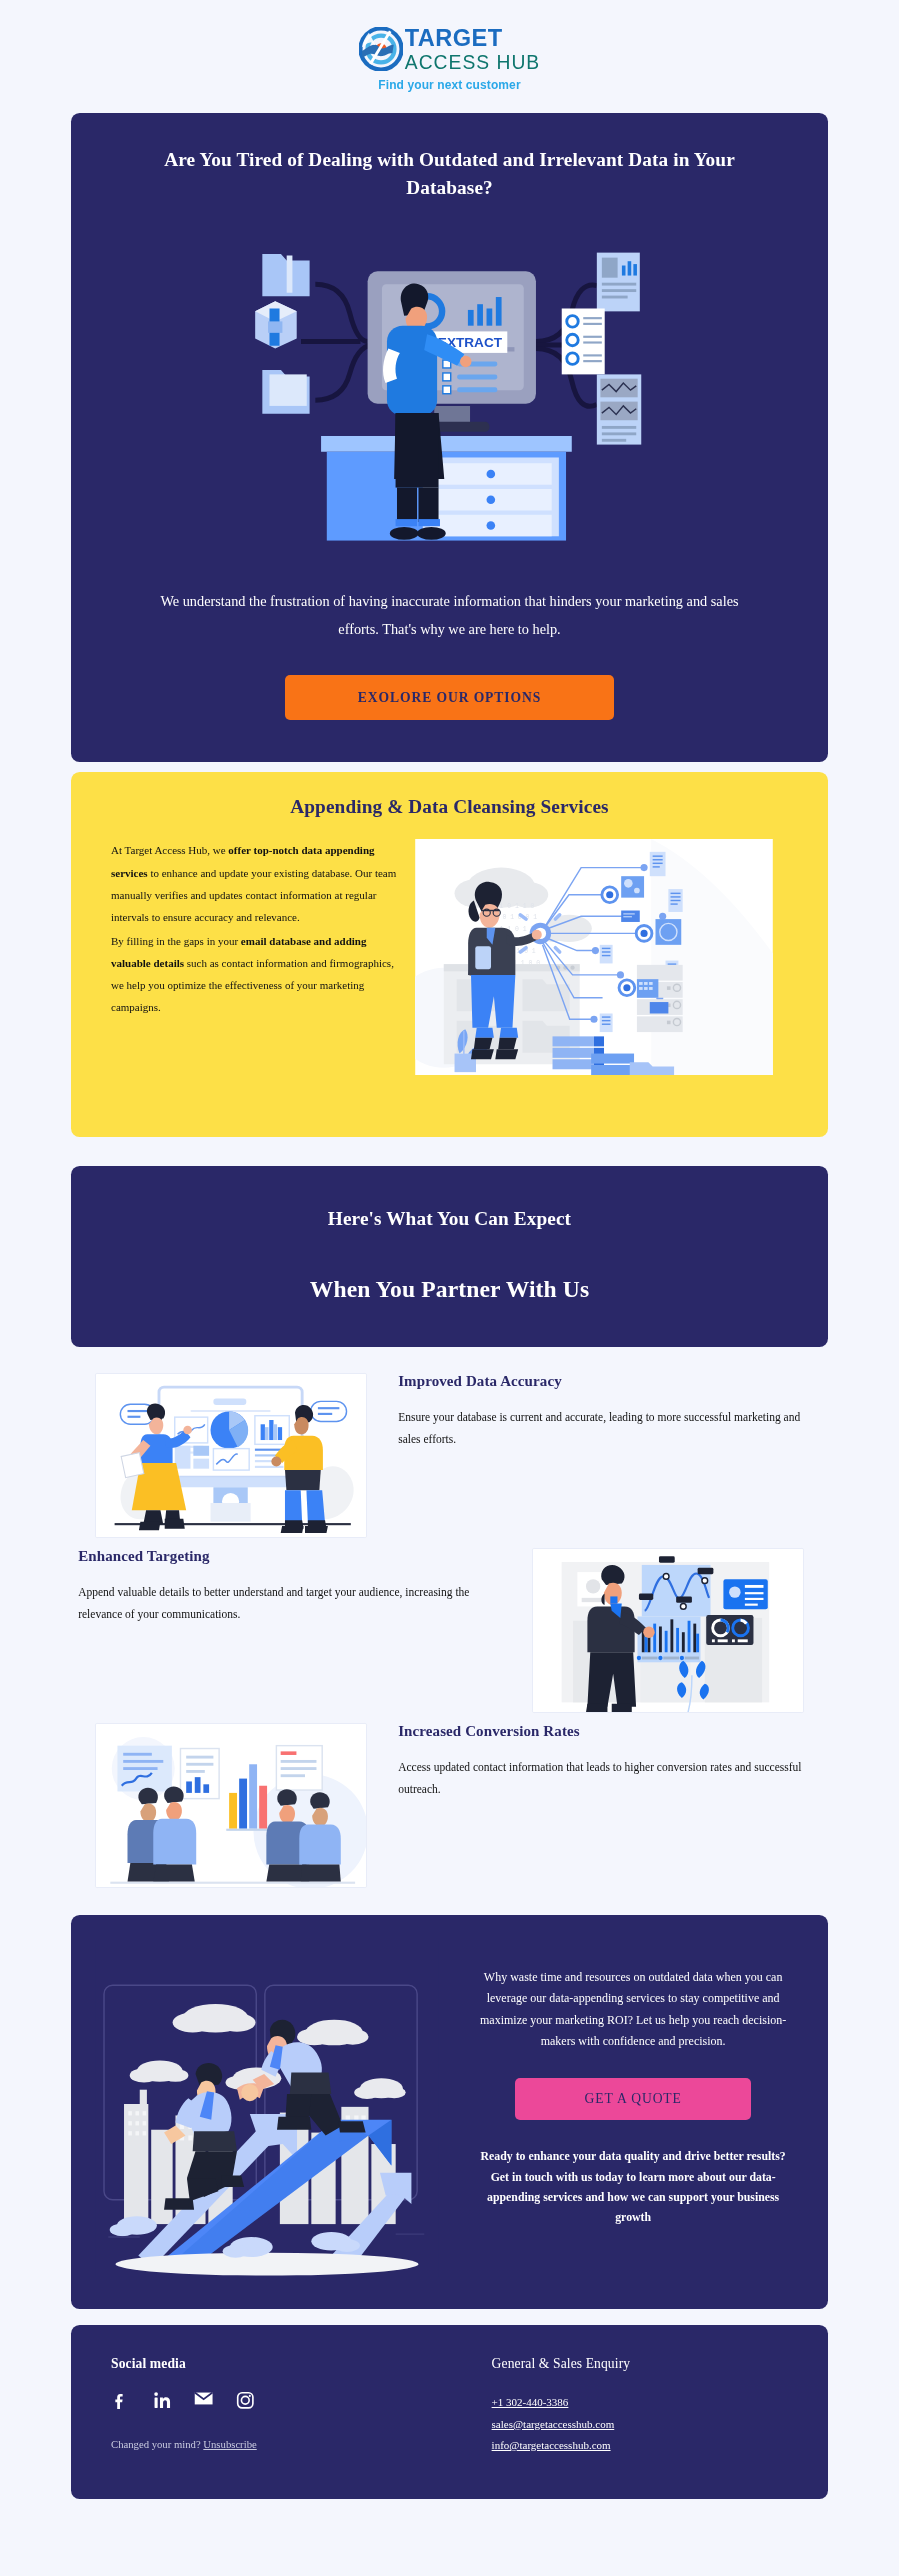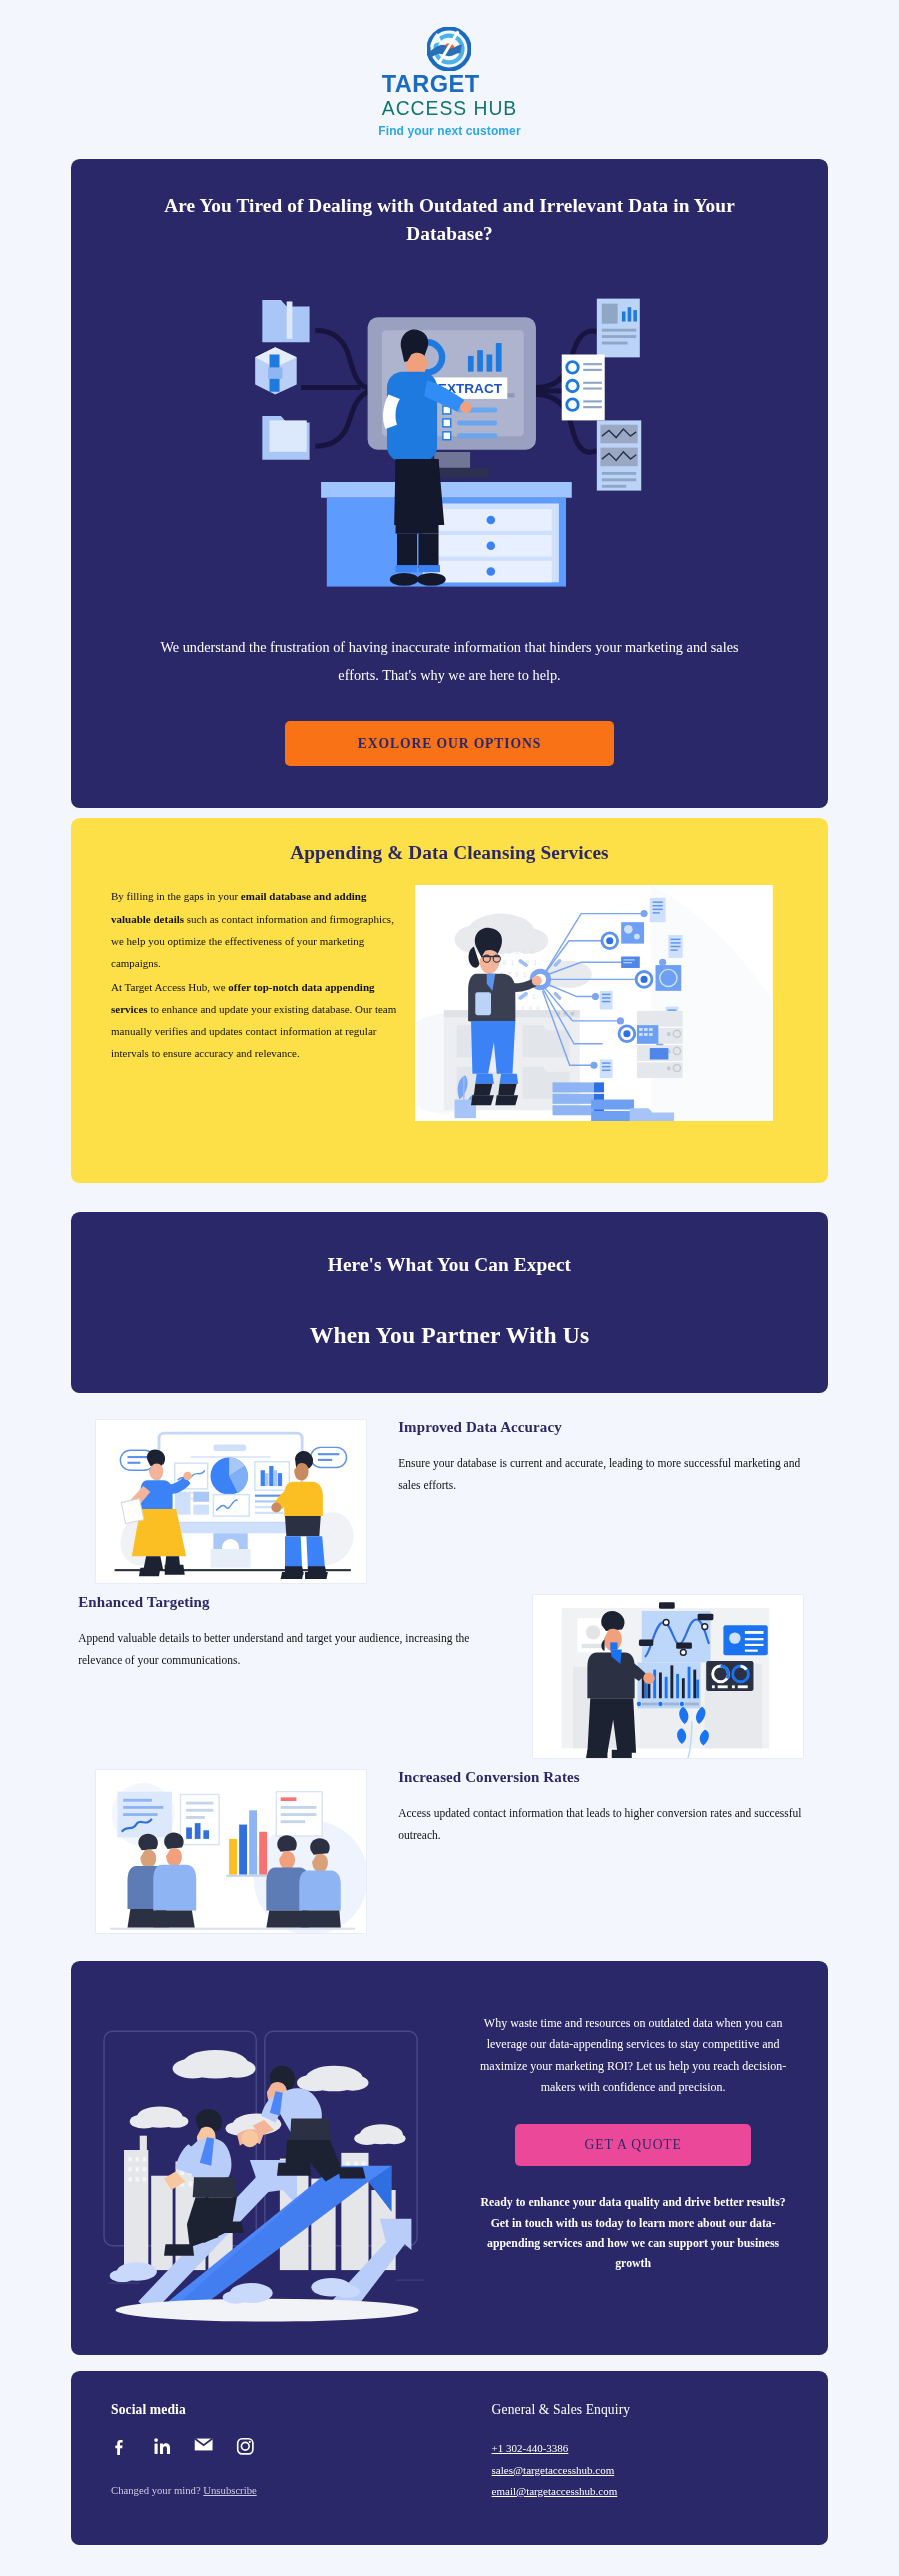--- a/index.html
+++ b/index.html
@@ -7,21 +7,21 @@
   body {
     background: #f4f6fd;
     font-family: "Liberation Serif", serif;
     -webkit-font-smoothing: antialiased;
   }
   .page { width: 899px; min-height: 2576px; position: relative; padding-bottom: 7.2px; }
 
   
   .logo-bar { padding: 27px 0 21.5px; display: flex; justify-content: center; }
   .logo { display: flex; flex-direction: column; align-items: center; }
-  .logo-row { display: flex; align-items: center; gap: 2px; flex-direction: column; }
+  .logo-row { display: flex; align-items: center; gap: 2px; }
   .logo-mark { width: 44px; height: 44px; flex: 0 0 44px; }
   .logo-words { display: flex; flex-direction: column; line-height: 1; }
   .logo-t1 {
     font-family: "Liberation Sans", sans-serif;
     font-weight: bold; font-size: 23.6px; letter-spacing: 0.4px;
     color: #1b6cc0;
   }
   .logo-t2 {
     font-family: "Liberation Sans", sans-serif;
     font-size: 19.3px; letter-spacing: 1px; color: #0f766e; margin-top: 2.1px;
@@ -269,24 +269,24 @@
     <p class="hero-copy">We understand the frustration of having inaccurate information that hinders your marketing and sales efforts. That's why we are here to help.</p>
 
     <button class="btn">EXOLORE OUR OPTIONS</button>
   </section>
 
   <section class="panel panel-white services">
     <h2 class="services-title">Appending &amp; Data Cleansing Services</h2>
     <div class="services-body">
       <div class="services-text">
         <p>
-          <span>By filling in the gaps in your </span><b>email database and adding valuable details</b><span> such as contact information and firmographics, we help you optimize the effectiveness of your marketing campaigns.</span>
+          <span>At Target Access Hub, we </span><b>offer top-notch data appending services</b><span> to enhance and update your existing database. Our team manually verifies and updates contact information at regular intervals to ensure accuracy and relevance.</span>
         </p>
         <p>
-          <span>At Target Access Hub, we </span><b>offer top-notch data appending services</b><span> to enhance and update your existing database. Our team manually verifies and updates contact information at regular intervals to ensure accuracy and relevance.</span>
+          <span>By filling in the gaps in your </span><b>email database and adding valuable details</b><span> such as contact information and firmographics, we help you optimize the effectiveness of your marketing campaigns.</span>
         </p>
       </div>
       <div class="services-art">
         <svg viewBox="0 0 500 330" width="358" height="236">
           <rect width="500" height="330" fill="#ffffff"></rect>
           <path d="M330 0c60 30 120 90 170 160v170H330z" fill="#fafbfd"></path>
           <circle cx="40" cy="250" r="70" fill="#f6f8fc"></circle>
 
           <g fill="#e8eaed">
             <ellipse cx="120" cy="68" rx="48" ry="28"></ellipse>
@@ -880,19 +880,19 @@
       </div>
       <div class="unsub">
         <span>Changed your mind? </span><a href="#">Unsubscribe</a>
       </div>
     </div>
     <div class="fcol-right">
       <div class="fhead-r">General &amp; Sales Enquiry</div>
       <div class="flinks">
         <a href="#">+1 302-440-3386</a>
         <a href="#">sales@targetaccesshub.com</a>
-        <a href="#">email@targetaccesshub.com</a>
+        <a href="#">info@targetaccesshub.com</a>
       </div>
     </div>
   </section>
 
 </div>
 
 
 </body></html>

